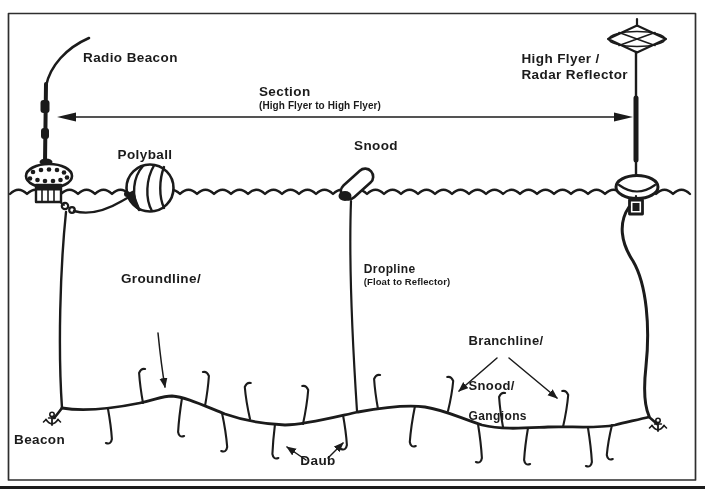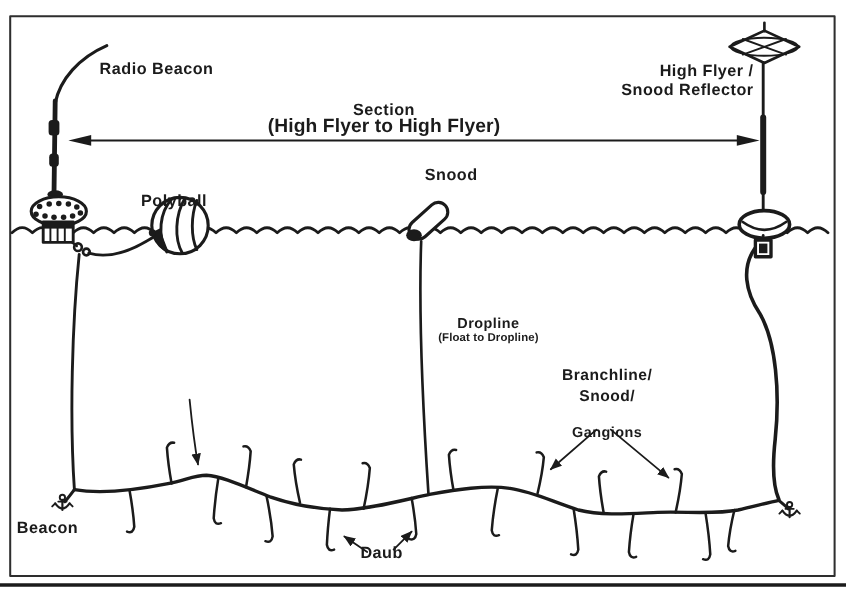--- a/index.html
+++ b/index.html
@@ -21,26 +21,26 @@
   .wh{fill:#fff;stroke:var(--ink);stroke-linejoin:round;}
   .bd{stroke:var(--border);}
   marker path{fill:var(--ink);}
   .lbl{
     position:absolute;
     color:var(--ink);
     font-weight:700;
     white-space:nowrap;
     letter-spacing:0.4px;
   }
-  .center{transform:translateX(-50%);text-align:center;}
-  .right{text-align:right;}
+  .center{transform:translateX(-50%);text-align:left;}
+  .right{text-align:left;}
   .b14{font-size:13.5px;line-height:16px;}
-  .b13{font-size:13px;line-height:17px;}
+  .b13{font-size:13px;line-height:17px;margin-top:28px;}
   .b12{font-size:12px;line-height:14px;margin-top:14px;}
-  .b10{font-size:16px;line-height:12px;letter-spacing:0.1px;}
+  .b10{font-size:10px;line-height:12px;letter-spacing:0.1px;}
   .b9{font-size:9.5px;line-height:12px;letter-spacing:0.1px;}
 </style>
 </head>
 <body>
 
 <div class="canvas">
 
   <svg class="art" width="705" height="491" viewBox="0 0 705 491">
     <defs>
       <marker id="arw" markerUnits="userSpaceOnUse" markerWidth="11" markerHeight="9" refX="9" refY="4" orient="auto">
@@ -175,41 +175,42 @@
       <path d="M509,358 L557,398" class="ln" stroke-width="1.5" marker-end="url(#arw)"></path>
       <path d="M306,460 L287,447" class="ln" stroke-width="1.5" marker-end="url(#arw)"></path>
       <path d="M328,458 L343,443" class="ln" stroke-width="1.5" marker-end="url(#arw)"></path>
     </g>
   </svg>
 
   <div class="lbl b14" style="left:83px;top:50px">Radio Beacon</div>
 
   <div class="lbl right" style="right:77px;top:51px">
     <div class="b14">High Flyer /</div>
-    <div class="b14">Snood Reflector</div>
+    <div class="b14">Radar Reflector</div>
   </div>
 
   <div class="lbl center" style="left:320px;top:84px">
     <div class="b14">Section</div>
     <div class="b10">(High Flyer to High Flyer)</div>
   </div>
 
-  <div class="lbl b14 center" style="left:145px;top:160px">Polyball</div>
+  <div class="lbl b14 center" style="left:145px;top:147px">Polyball</div>
 
   <div class="lbl center" style="left:376px;top:138px">
     <div class="b14">Snood</div>
   </div>
 
   <div class="lbl center" style="left:407px;top:248px">
     <div class="b12">Dropline</div>
-    <div class="b9">(Float to Dropline)</div>
+    <div class="b9">(Float to Reflector)</div>
   </div>
 
 
   <div class="lbl center" style="left:161px;top:269px">
+    <div class="b14" style="line-height:20.5px">Groundline/</div>
   </div>
 
   <div class="lbl center" style="left:506px;top:304px">
     <div class="b13">Branchline/</div>
     <div class="b13">Snood/</div>
     <div class="b12" style="line-height:17px">Gangions</div>
   </div>
 
   <div class="lbl b14" style="left:14px;top:432px">Beacon</div>
 

